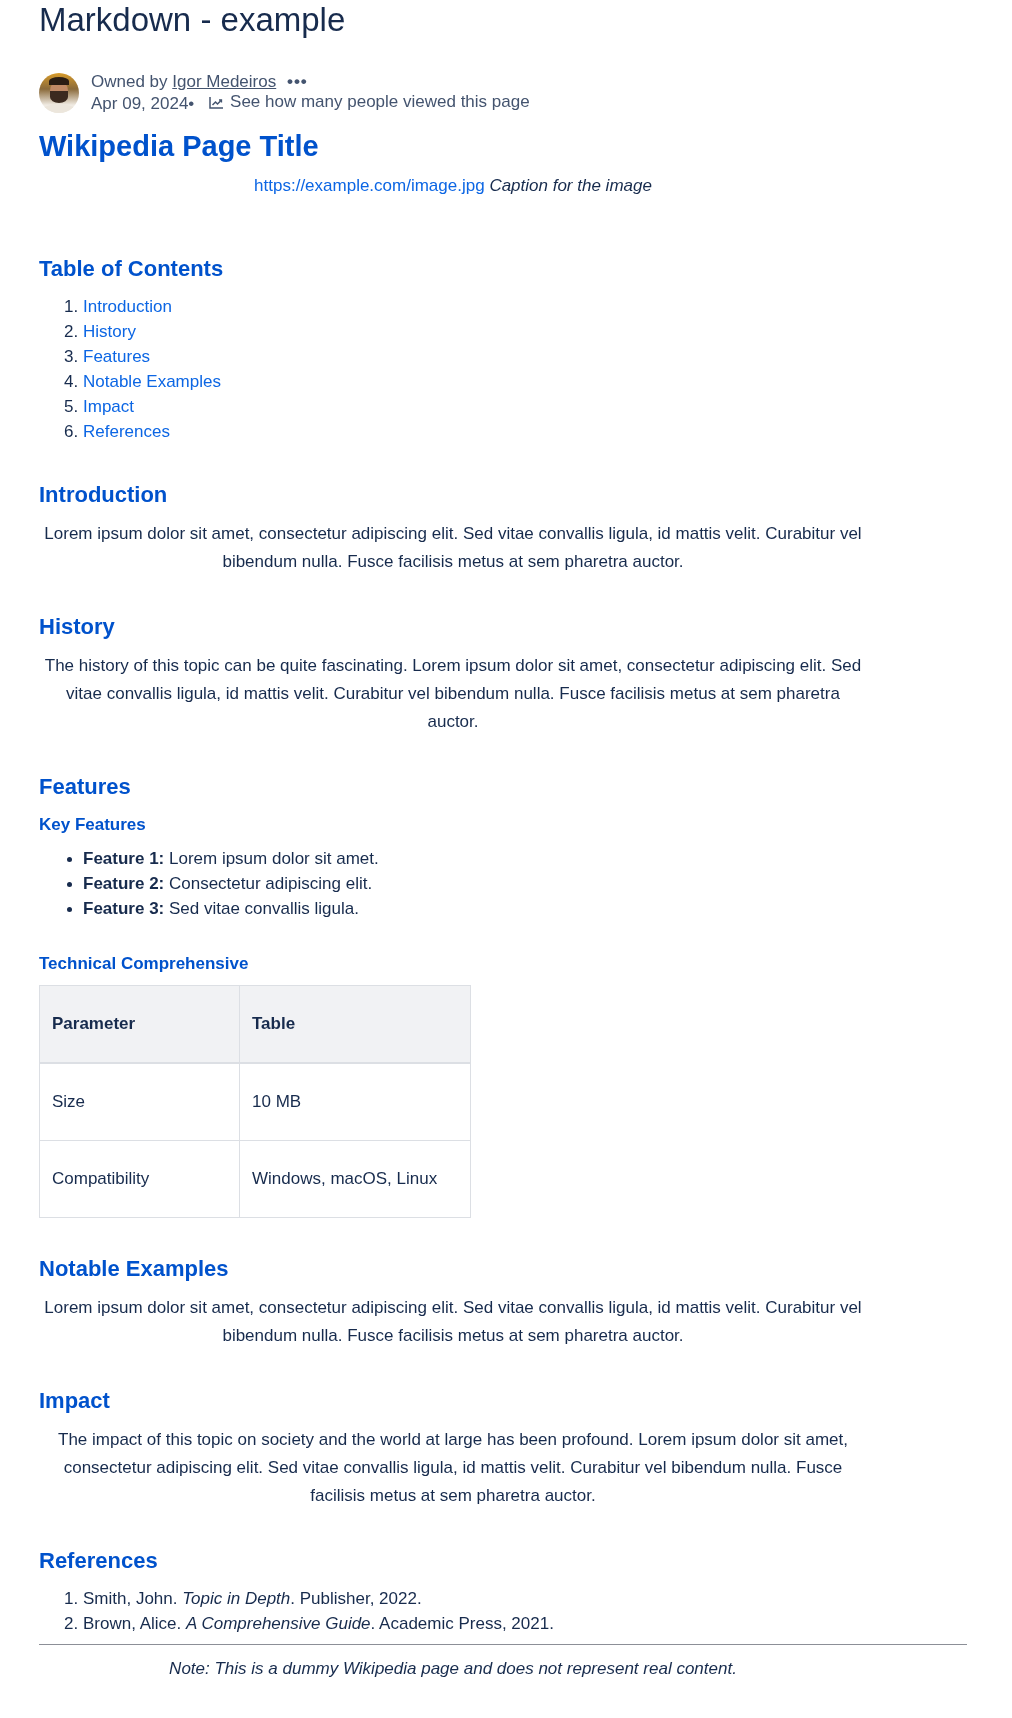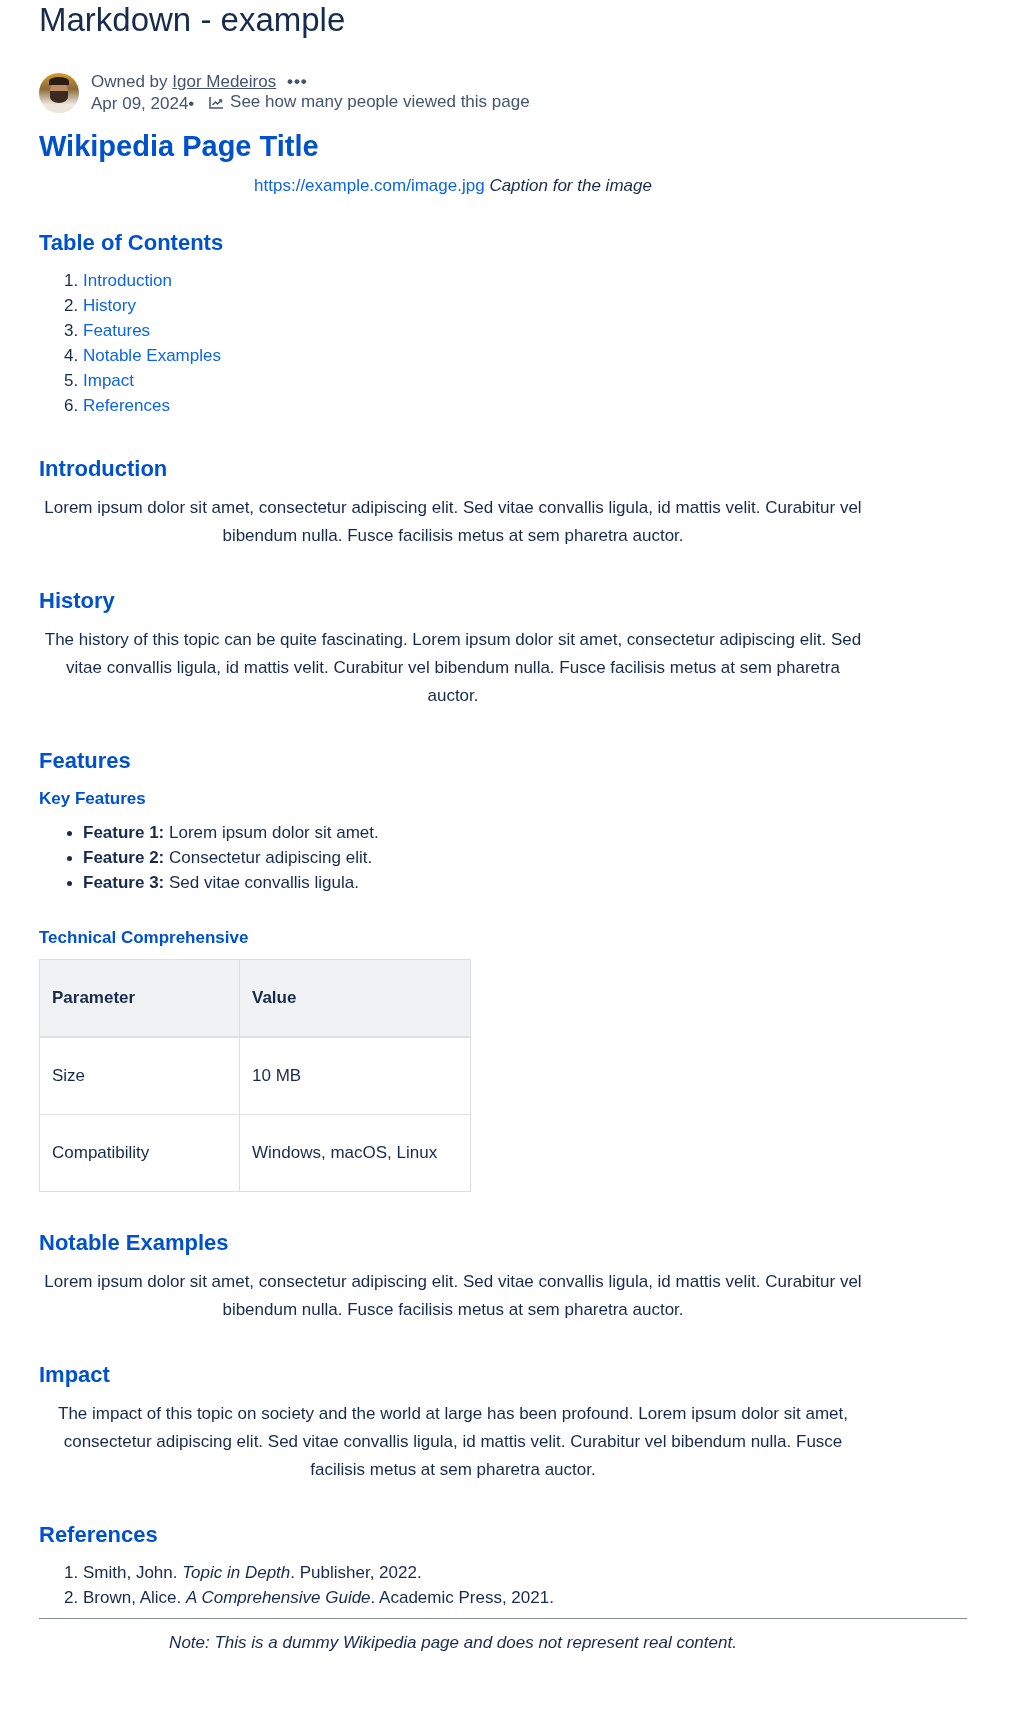--- a/index.html
+++ b/index.html
@@ -141,21 +141,21 @@
     </div>
   </div>
 
   <div class="content">
     <h1 class="wiki-title">Wikipedia Page Title</h1>
     <p style="margin-top:6px;">
       <a class="link">https://example.com/image.jpg</a>
       <span class="caption">Caption for the image</span>
     </p>
 
-    <h2 style="margin-top:28px;">Table of Contents</h2>
+    <h2 style="margin-top:54px;">Table of Contents</h2>
     <ol class="toc" style="margin-top:10px;">
       <li><a>Introduction</a></li>
       <li><a>History</a></li>
       <li><a>Features</a></li>
       <li><a>Notable Examples</a></li>
       <li><a>Impact</a></li>
       <li><a>References</a></li>
     </ol>
 
     <h2 style="margin-top:36px;">Introduction</h2>
@@ -170,21 +170,21 @@
       <li><strong>Feature 1:</strong><span> Lorem ipsum dolor sit amet.</span></li>
       <li><strong>Feature 2:</strong><span> Consectetur adipiscing elit.</span></li>
       <li><strong>Feature 3:</strong><span> Sed vitae convallis ligula.</span></li>
     </ul>
 
     <h3 style="margin-top:30px;">Technical Comprehensive</h3>
     <table class="spec">
       <thead>
         <tr>
           <th>Parameter</th>
-          <th>Value</th>
+          <th>Table</th>
         </tr>
       </thead>
       <tbody>
         <tr>
           <td>Size</td>
           <td>10 MB</td>
         </tr>
         <tr>
           <td>Compatibility</td>
           <td>Windows, macOS, Linux</td>

